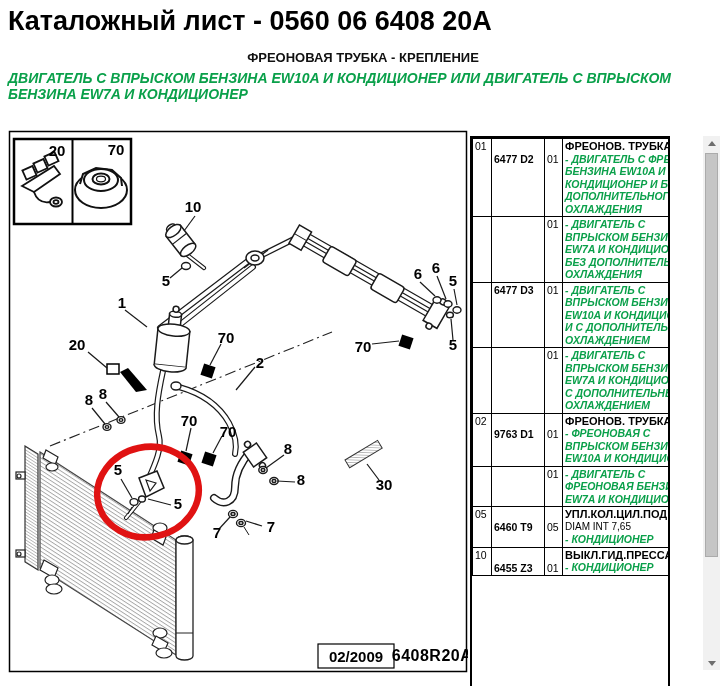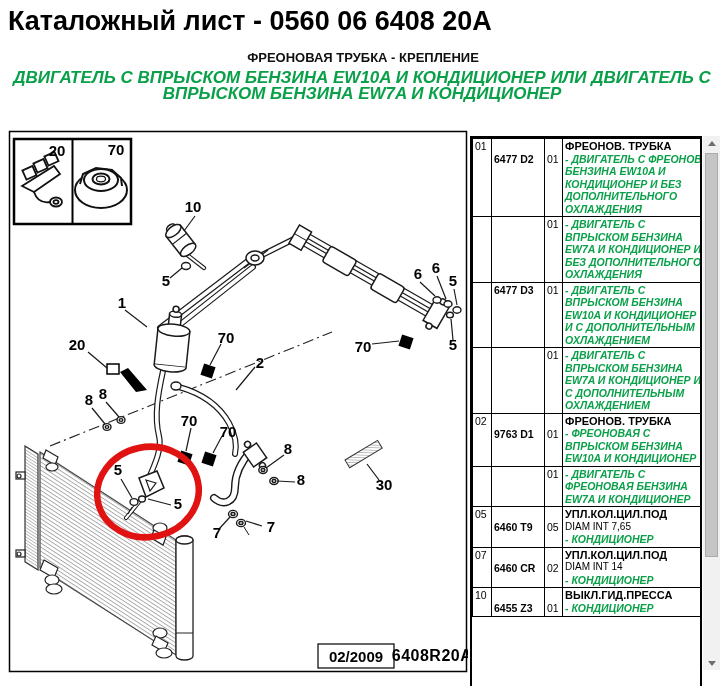--- a/index.html
+++ b/index.html
@@ -1,39 +1,39 @@
 <!DOCTYPE html>
 <html><head>
 <meta charset="utf-8">
 <style>
   html,body{margin:0;padding:0;background:#fff;width:726px;height:686px;overflow:hidden;
             font-family:"Liberation Sans",sans-serif;-webkit-font-smoothing:antialiased;}
   #page{position:relative;width:726px;height:686px;background:#fff;}
 
   .title{position:absolute;left:8px;top:6px;font-size:27px;font-weight:bold;color:#000;white-space:nowrap;}
   .subtitle{position:absolute;left:0;top:42px;width:726px;text-align:center;font-size:13px;font-weight:bold;color:#111;margin-top:8px;}
-  .applicability{position:absolute;left:8px;top:70px;width:708px;font-size:17px;font-weight:bold;
-                 font-style:italic;color:#0aa04a;line-height:16px;text-align:center;}
+  .applicability{position:absolute;left:8px;top:70px;width:708px;font-size:14px;font-weight:bold;
+                 font-style:italic;color:#0aa04a;line-height:16px;}
 
   
   .diagram{position:absolute;left:8px;top:128px;width:528px;height:550px;}
   svg text{font-family:"Liberation Sans",sans-serif;}
   .callout{font-size:15px;font-weight:bold;fill:#000;text-anchor:middle;}
   .stamp{font-size:15px;font-weight:bold;fill:#000;text-anchor:middle;}
   .leader{stroke:#1a1a1a;stroke-width:1.2;fill:none;}
   .tube-o{stroke:#1a1a1a;stroke-width:6;fill:none;stroke-linecap:round;}
   .tube-i{stroke:#ffffff;stroke-width:3.6;fill:none;stroke-linecap:round;}
   .tube-o.fat{stroke-width:8;} .tube-i.fat{stroke-width:5.2;}
   .tube-o.thin{stroke-width:4.2;} .tube-i.thin{stroke-width:2.2;}
   .part{fill:#fff;stroke:#1a1a1a;stroke-width:1.5;}
   .ring{fill:#fff;stroke:#1a1a1a;stroke-width:1.4;}
   .sq70{fill:#000;stroke:none;}
 
   
-  .tablewrap{position:absolute;left:470px;top:136px;width:232px;height:550px;overflow:hidden;
+  .tablewrap{position:absolute;left:470px;top:136px;width:200px;height:550px;overflow:hidden;
              border:2px solid #000;border-bottom:none;background:#fff;box-sizing:border-box;}
   table.parts{border-collapse:collapse;width:228px;table-layout:fixed;}
   table.parts td{border:1px solid #000;vertical-align:top;padding:1px 2px;font-size:10.5px;
                  line-height:12.5px;color:#000;overflow:hidden;}
   td.c-num{width:14px;}
   td.c-ref{width:48px;font-weight:bold;font-size:11.5px;}
   td.c-qty{width:13px;}
   td.c-desc{width:141px;}
   tr.has-title td.c-ref, tr.has-title td.c-qty{padding-top:14px;}
   td.c-desc .t{font-weight:bold;font-size:11px;color:#000;}
@@ -360,30 +360,20 @@
           <td class="c-num">05</td>
           <td class="c-ref">6460 T9</td>
           <td class="c-qty">05</td>
           <td class="c-desc">
               <div class="t">УПЛ.КОЛ.ЦИЛ.ПОД</div>
               <div class="s">DIAM INT 7,65</div>
               <div class="v">- КОНДИЦИОНЕР</div>
             </td>
         </tr>
         <tr class="has-title">
-          <td class="c-num">07</td>
-          <td class="c-ref">6460 CR</td>
-          <td class="c-qty">02</td>
-          <td class="c-desc">
-              <div class="t">УПЛ.КОЛ.ЦИЛ.ПОД</div>
-              <div class="s">DIAM INT 14</div>
-              <div class="v">- КОНДИЦИОНЕР</div>
-            </td>
-        </tr>
-        <tr class="has-title">
           <td class="c-num">10</td>
           <td class="c-ref">6455 Z3</td>
           <td class="c-qty">01</td>
           <td class="c-desc">
               <div class="t">ВЫКЛ.ГИД.ПРЕССА</div>
               <div class="s"></div>
               <div class="v">- КОНДИЦИОНЕР</div>
             </td>
         </tr>
 

